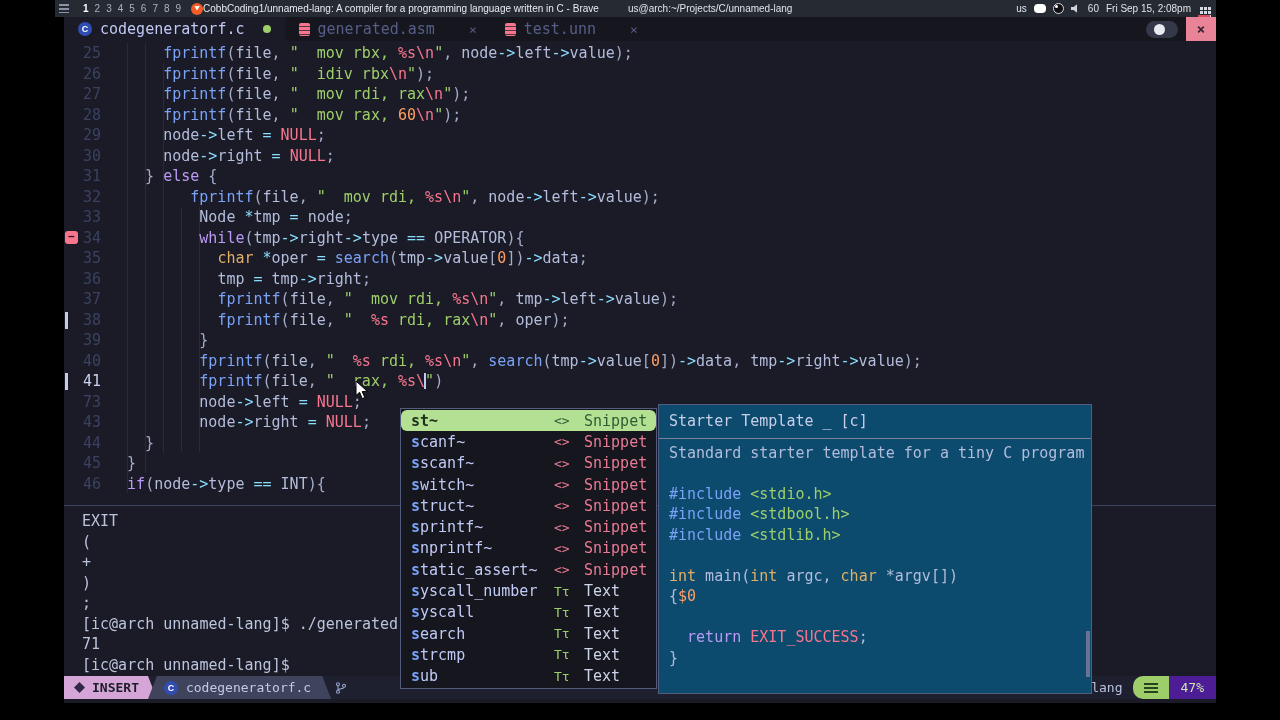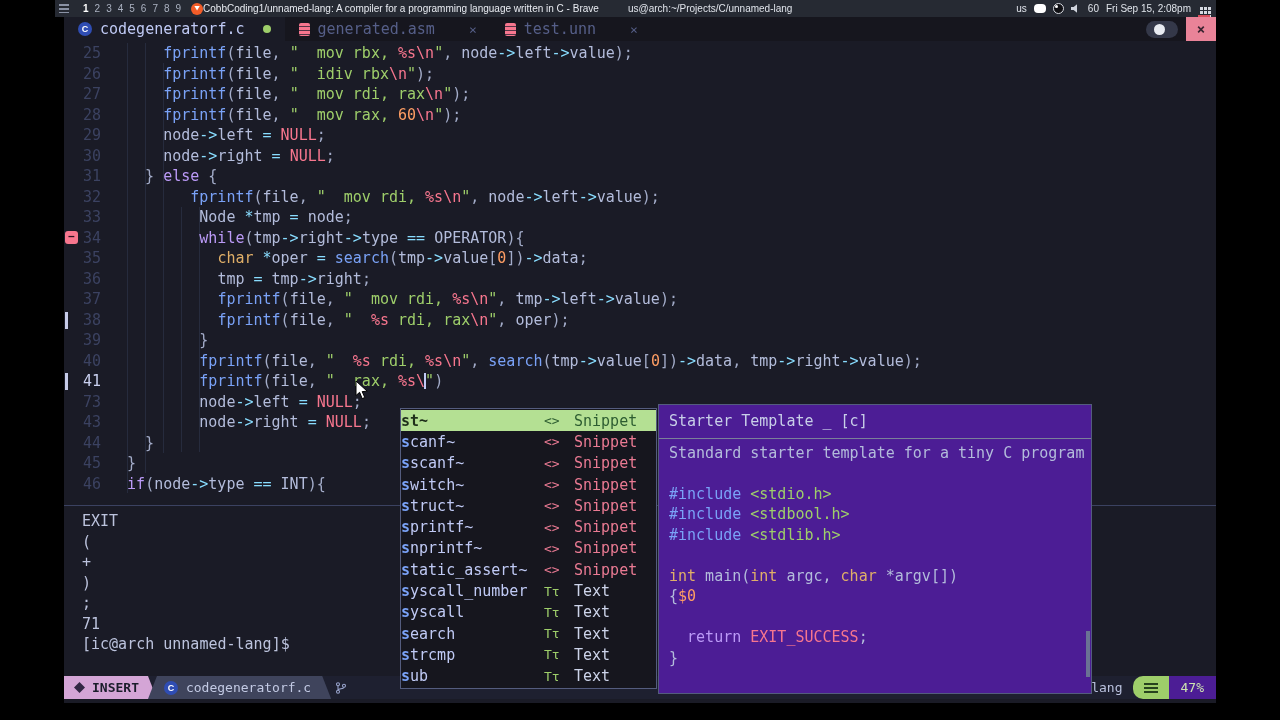--- a/index.html
+++ b/index.html
@@ -58,34 +58,34 @@
   .sg-sp{color:#b3bcdb}.sg-pun{color:#a3acc9}.sg-fn{color:#7aa2f7}.sg-str{color:#9ece6a}
   .sg-fmt{color:#f7768e}.sg-kw{color:#bb9af7}.sg-ty{color:#e0af68}.sg-num{color:#ff9e64}
   .sg-cst{color:#f7768e}.sg-opr{color:#89ddff}.sg-pre{color:#7aa2f7}
   .sg-cur{display:inline-block;width:2px;height:16px;background:#c0caf5;vertical-align:-3px;margin:0 -1px;}
   
   #termsep{position:absolute;left:0;top:488px;width:1152px;height:1px;background:#3b4261;}
   #terminal{position:absolute;left:18px;top:494px;font-size:15px;line-height:20.5px;color:#bcc3dd;white-space:pre;}
   
   #cmp{position:absolute;left:336px;top:391px;width:255px;background:#16161e;border:1px solid #545c7e;
     font-size:15px;z-index:5;padding:1px 0;}
-  .cmp-item{display:flex;align-items:center;height:21.3px;cursor:pointer;}
+  .cmp-item{display:flex;align-items:center;height:21.3px;padding-left:10px;cursor:pointer;border-radius:6px;}
   .cmp-label{width:143px;white-space:pre;color:#c0caf5;}
   .cmp-label .match{color:#7aa2f7;font-weight:bold;}
   .cmp-ic{width:30px;font-size:13px;}
   .cmp-ic.k-Snippet{color:#ea7a93;}
   .cmp-ic.k-Text{color:#9ece6a;}
   .cmp-kind{flex:1;}
   .cmp-kind.k-Snippet{color:#ea7a93;}
   .cmp-kind.k-Text{color:#cdd4ea;}
   .cmp-item.selected{background:#b4e093;}
   .cmp-item.selected .cmp-label,.cmp-item.selected .match{color:#1e2f1a;font-weight:bold;}
   .cmp-item.selected .cmp-ic,.cmp-item.selected .cmp-kind{color:#2d5d31;}
   
-  #docs{position:absolute;left:594px;top:387px;width:432px;height:288px;background:#4c1d95;
+  #docs{position:absolute;left:594px;top:387px;width:432px;height:288px;background:#0c4a6e;
     border:1px solid #545c7e;font-size:15px;line-height:20.5px;z-index:5;overflow:hidden;}
   #docs .dtitle{color:#c8cfe8;padding:6px 0 4px 10px;white-space:pre;}
   #docs .dhr{height:1px;background:#7b8099;margin:2px 0 4px 0;}
   #docs .doc-line{padding-left:10px;height:20.5px;white-space:pre;}
   #docs .dscroll{position:absolute;right:1px;top:226px;width:4px;height:46px;background:#6a7294;}
   
   #statusline{position:absolute;left:0;top:659px;width:1152px;height:23px;background:#1e2030;
     font-size:13px;display:flex;align-items:center;z-index:2;}
   .sl-mode{background:#d4a5d6;color:#1b1d2b;font-weight:bold;height:23px;display:flex;align-items:center;
     padding:0 18px 0 10px;gap:7px;clip-path:polygon(0 0,calc(100% - 9px) 0,100% 100%,0 100%);}
@@ -184,21 +184,21 @@
       <div class="code-line"><span class="sign"></span><span class="lnum">40</span><span class="ltext"><span class="sg-pun">          </span><span class="sg-fn">fprintf</span><span class="sg-pun">(</span><span class="sg-sp">file</span><span class="sg-pun">, </span><span class="sg-str">"  </span><span class="sg-fmt">%s</span><span class="sg-str"> rdi, </span><span class="sg-fmt">%s\n</span><span class="sg-str">"</span><span class="sg-pun">, </span><span class="sg-fn">search</span><span class="sg-pun">(</span><span class="sg-sp">tmp</span><span class="sg-opr">-&gt;</span><span class="sg-sp">value</span><span class="sg-pun">[</span><span class="sg-num">0</span><span class="sg-pun">])</span><span class="sg-opr">-&gt;</span><span class="sg-sp">data</span><span class="sg-pun">, </span><span class="sg-sp">tmp</span><span class="sg-opr">-&gt;</span><span class="sg-sp">right</span><span class="sg-opr">-&gt;</span><span class="sg-sp">value</span><span class="sg-pun">);</span></span></div>
       <div class="code-line"><span class="sign sign-bar"></span><span class="lnum cur">41</span><span class="ltext"><span class="sg-pun">          </span><span class="sg-fn">fprintf</span><span class="sg-pun">(</span><span class="sg-sp">file</span><span class="sg-pun">, </span><span class="sg-str">"  rax, </span><span class="sg-fmt">%s\</span><span class="sg-cur"></span><span class="sg-str">"</span><span class="sg-pun">)</span></span></div>
       <div class="code-line"><span class="sign"></span><span class="lnum">73</span><span class="ltext"><span class="sg-pun">          </span><span class="sg-sp">node</span><span class="sg-opr">-&gt;</span><span class="sg-sp">left</span><span class="sg-opr"> = </span><span class="sg-cst">NULL</span><span class="sg-pun">;</span></span></div>
       <div class="code-line"><span class="sign"></span><span class="lnum">43</span><span class="ltext"><span class="sg-pun">          </span><span class="sg-sp">node</span><span class="sg-opr">-&gt;</span><span class="sg-sp">right</span><span class="sg-opr"> = </span><span class="sg-cst">NULL</span><span class="sg-pun">;</span></span></div>
       <div class="code-line"><span class="sign"></span><span class="lnum">44</span><span class="ltext"><span class="sg-pun">    }</span></span></div>
       <div class="code-line"><span class="sign"></span><span class="lnum">45</span><span class="ltext"><span class="sg-pun">  }</span></span></div>
       <div class="code-line"><span class="sign"></span><span class="lnum">46</span><span class="ltext"><span class="sg-pun">  </span><span class="sg-kw">if</span><span class="sg-pun">(</span><span class="sg-sp">node</span><span class="sg-opr">-&gt;</span><span class="sg-sp">type</span><span class="sg-opr"> == </span><span class="sg-sp">INT</span><span class="sg-pun">){</span></span></div>
     </div>
 
   <div id="termsep"></div>
-  <div id="terminal"><div>EXIT</div><div>(</div><div>+</div><div>)</div><div>;</div><div>71</div><div>[ic@arch unnamed-lang]$</div></div>
+  <div id="terminal"><div>EXIT</div><div>(</div><div>+</div><div>)</div><div>;</div><div>[ic@arch unnamed-lang]$ ./generated</div><div>71</div><div>[ic@arch unnamed-lang]$</div></div>
 
   <div id="cmp">
       <div class="cmp-item selected">
         <span class="cmp-label"><span class="match">s</span>t~</span>
         <span class="cmp-ic k-Snippet">&lt;&gt;</span>
         <span class="cmp-kind k-Snippet">Snippet</span>
       </div>
       <div class="cmp-item">
         <span class="cmp-label"><span class="match">s</span>canf~</span>
         <span class="cmp-ic k-Snippet">&lt;&gt;</span>

